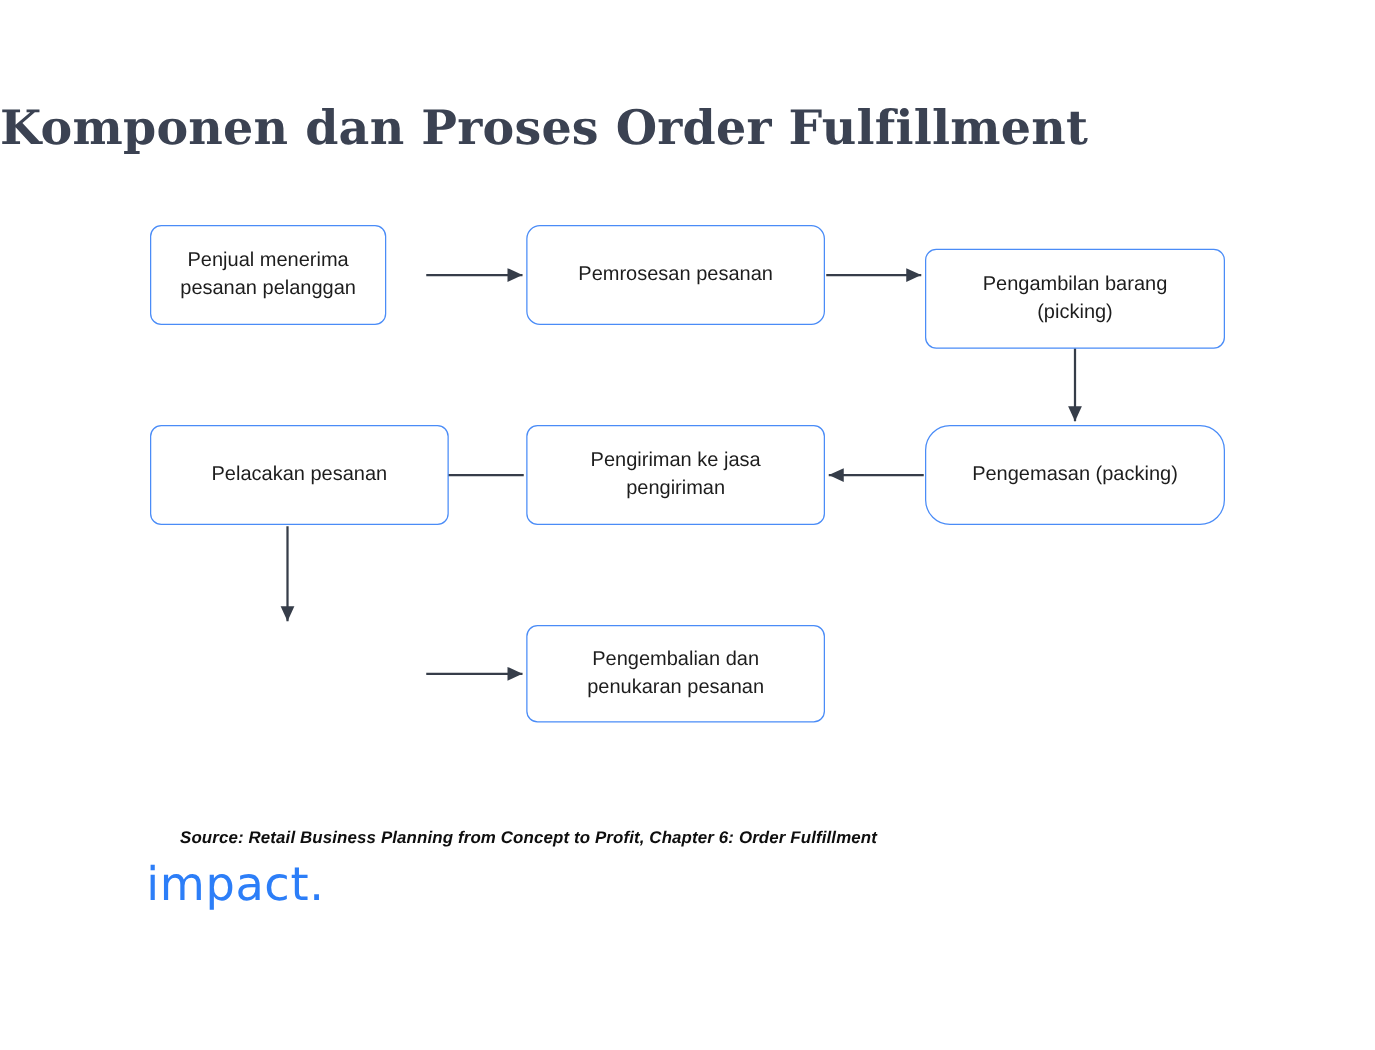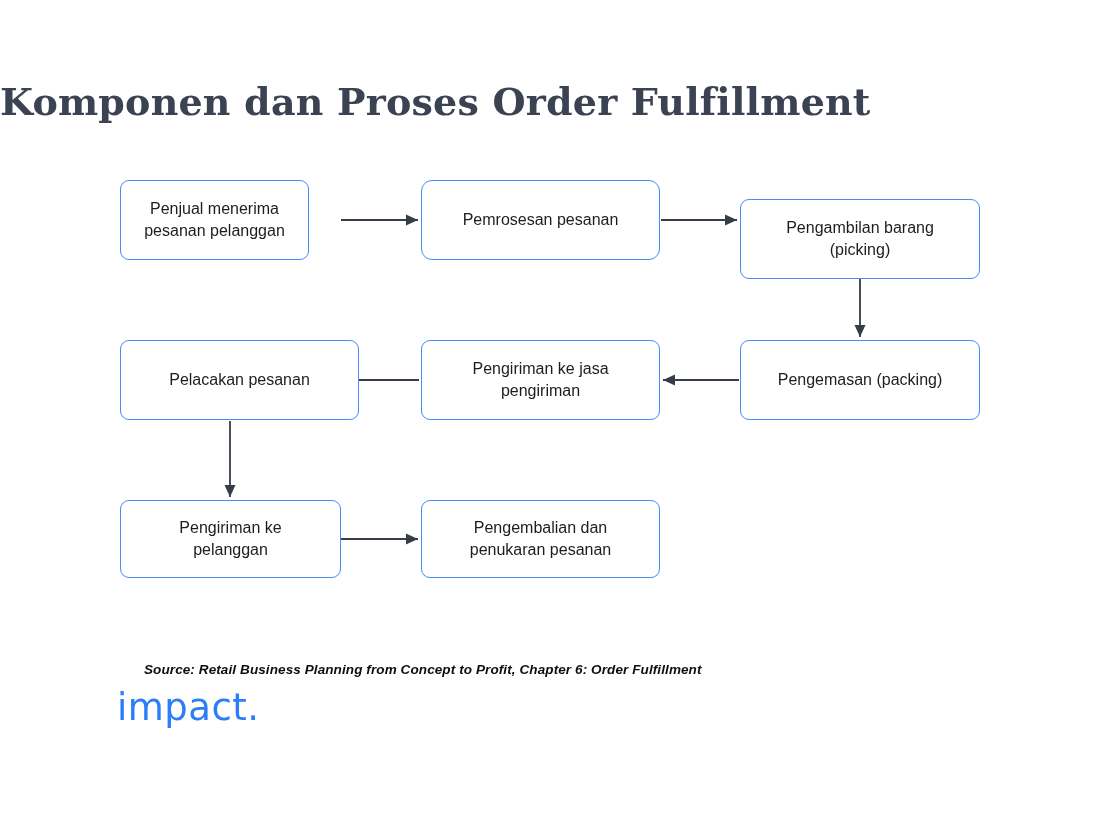--- a/index.html
+++ b/index.html
@@ -37,21 +37,21 @@
     justify-content: center;
     text-align: center;
     font-size: 16px;
     line-height: 1.38;
     color: #1d1d1d;
     padding: 6px 20px;
   }
   .b1 { left: 120px; top: 180px; width: 189px; height: 80px; }
   .b2 { left: 421px; top: 180px; width: 239px; height: 80px; border-radius: 11px; }
   .b3 { left: 740px; top: 180px; width: 240px; height: 80px; margin-top: 19px; }
-  .b4 { left: 740px; top: 340px; width: 240px; height: 80px; }
+  .b4 { left: 740px; top: 340px; width: 240px; height: 80px; border-radius: 20px; }
   .b5 { left: 421px; top: 340px; width: 239px; height: 80px; }
   .b6 { left: 120px; top: 340px; width: 239px; height: 80px; }
   .b7 { left: 120px; top: 500px; width: 221px; height: 78px; }
   .b8 { left: 421px; top: 500px; width: 239px; height: 78px; }
   .arrows {
     position: absolute;
     left: 0;
     top: 0;
     width: 1100px;
     height: 840px;
@@ -112,23 +112,20 @@
     </div>
   <div class="box b4">
       <span>Pengemasan (packing)</span>
     </div>
   <div class="box b5">
       <span>Pengiriman ke jasa pengiriman</span>
     </div>
   <div class="box b6">
       <span>Pelacakan pesanan</span>
     </div>
-  <div class="box b7">
-      <span>Pengiriman ke pelanggan</span>
-    </div>
   <div class="box b8">
       <span>Pengembalian dan penukaran pesanan</span>
     </div>
 
   <div class="source-note">Source: Retail Business Planning from Concept to Profit, Chapter 6: Order Fulfillment</div>
 
   <div class="logo">impact.</div>
 
 </div>
 

